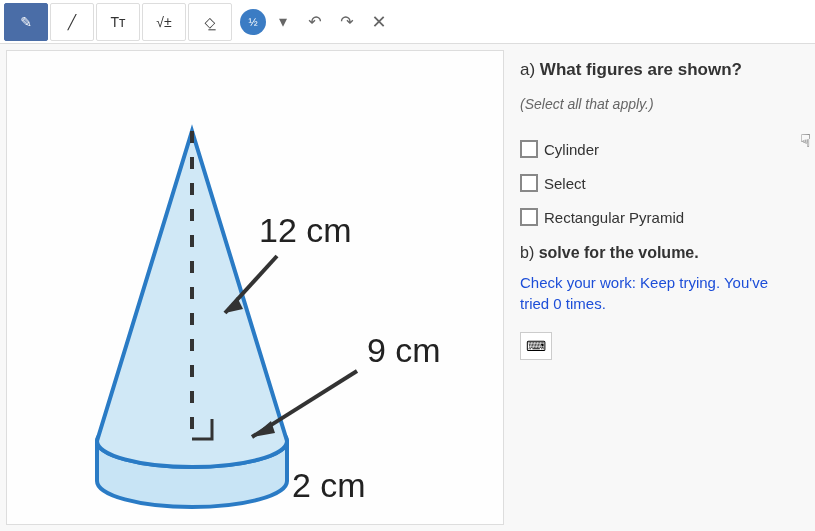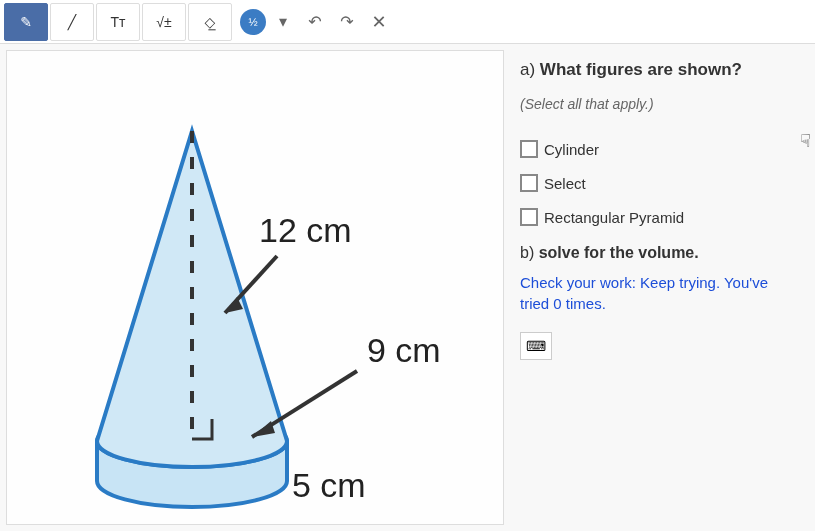--- a/index.html
+++ b/index.html
@@ -217,21 +217,21 @@
         <path d="M 145 358 L 165 358 L 165 338" fill="none" stroke="#333" stroke-width="3"></path>
 
         <line x1="230" y1="175" x2="178" y2="232" stroke="#333" stroke-width="4"></line>
         <polygon points="178,232 190,216 196,228" fill="#333"></polygon>
 
         <line x1="310" y1="290" x2="205" y2="356" stroke="#333" stroke-width="4"></line>
         <polygon points="205,356 224,340 228,352" fill="#333"></polygon>
       </svg>
       <div class="dimension-label dim-12">12 cm</div>
       <div class="dimension-label dim-5">9 cm</div>
-      <div class="dimension-label dim-2">5 cm</div>
+      <div class="dimension-label dim-2">2 cm</div>
     </div>
   </div>
 
   <div class="question-panel">
     <div class="q-title">
       <span>a) </span><b>What figures are shown?</b>
     </div>
     <div class="q-instruction">(Select all that apply.)</div>
 
     <div class="check-item">

